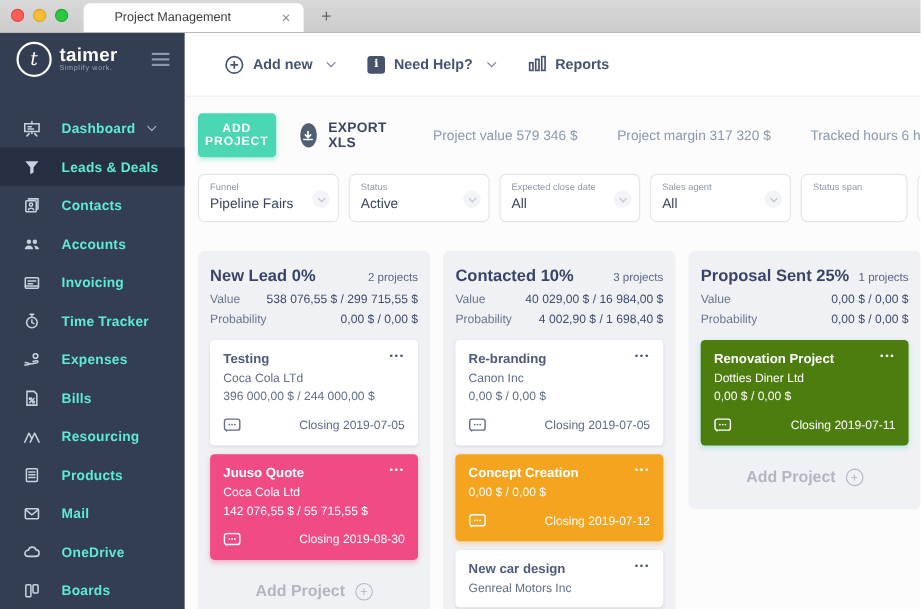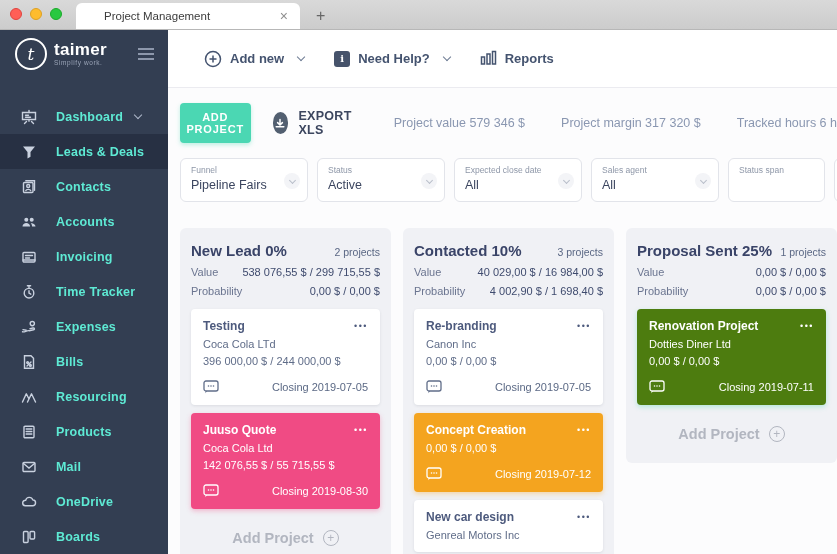--- a/index.html
+++ b/index.html
@@ -8,21 +8,21 @@
   .screen { width:837px; height:554px; position:relative; overflow:hidden; }
 
   
   .browser-bar { height:30px; background:linear-gradient(#d9d9d9,#cccccc);
     border-bottom:1px solid #b7b7b7; display:flex; align-items:flex-end; }
   .traffic { display:flex; gap:8px; align-items:center; height:30px; padding:0 14px 0 10px; }
   .tl { width:12px; height:12px; border-radius:50%; }
   .tl.red{background:#ff5f57;border:1px solid #e0443e;}
   .tl.yellow{background:#febc2e;border:1px solid #dea123;}
   .tl.green{background:#28c840;border:1px solid #1aab29;}
-  .tab { width:224px; height:26px; background:#fff; border-radius:6px 6px 0 0;
+  .tab { width:200px; height:26px; background:#fff; border-radius:6px 6px 0 0;
     display:flex; align-items:center; padding:0 10px 0 28px; }
   .tab-title { font-size:11.5px; color:#3c3c3c; flex:1; }
   .tab-close { color:#8f8f8f; font-size:14px; cursor:default; padding:0 2px; }
   .new-tab { color:#666; font-size:16px; margin-left:16px; height:26px; display:flex; align-items:center; }
 
   
   .app { display:flex; height:524px; }
   .sidebar { width:168px; background:#333e52; flex:none; display:flex; flex-direction:column; }
   .logo-row { height:58px; display:flex; align-items:center; padding:0 14px 0 15px; }
   .logo-mark { width:32px; height:32px; border:2.5px solid #fff; border-radius:50%;
@@ -87,21 +87,21 @@
   .col { width:211px; flex:none; background:#f0f1f5; border-radius:6px; padding:14px 11px 10px; }
   .col-head { display:flex; align-items:baseline; justify-content:space-between; }
   .col-title { font-size:15px; font-weight:bold; color:#3a4468; }
   .col-count { font-size:10.5px; color:#5a6784; }
   .col-stat { display:flex; justify-content:space-between; font-size:11px; margin-top:7px; }
   .col-stat .lbl { color:#6b7590; }
   .col-stat .val { color:#3f4b6e; }
   .cards { margin-top:12px; }
   .card { background:#fff; border-radius:4px; padding:10px 12px 11px; margin-bottom:8px;
     box-shadow:0 1px 3px rgba(30,40,60,.10); cursor:pointer; }
-  .card-top { display:flex; justify-content:space-between; align-items:center; }
+  .card-top { display:flex; justify-content:space-between; align-items:flex-start; }
   .card-title { font-size:12px; font-weight:bold; color:#4d5a7d; }
   .card-menu { font-size:9px; letter-spacing:1.5px; color:#4d5a7d; line-height:8px; cursor:pointer; }
   .card-company { font-size:11px; color:#606d89; margin-top:5px; }
   .card-amount { font-size:11px; color:#606d89; margin-top:5px; }
   .card-foot { display:flex; justify-content:space-between; align-items:center; margin-top:13px; }
   .chat-icon { color:#606d89; display:flex; }
   .card-closing { font-size:11px; color:#5b6985; }
   .card.pink { background:#f04b84; box-shadow:0 2px 5px rgba(240,75,132,.35); }
   .card.orange { background:#f4a41f; box-shadow:0 2px 5px rgba(244,164,31,.35); }
   .card.green { background:#4d7c0f; box-shadow:0 2px 5px rgba(65,215,170,.35); }

